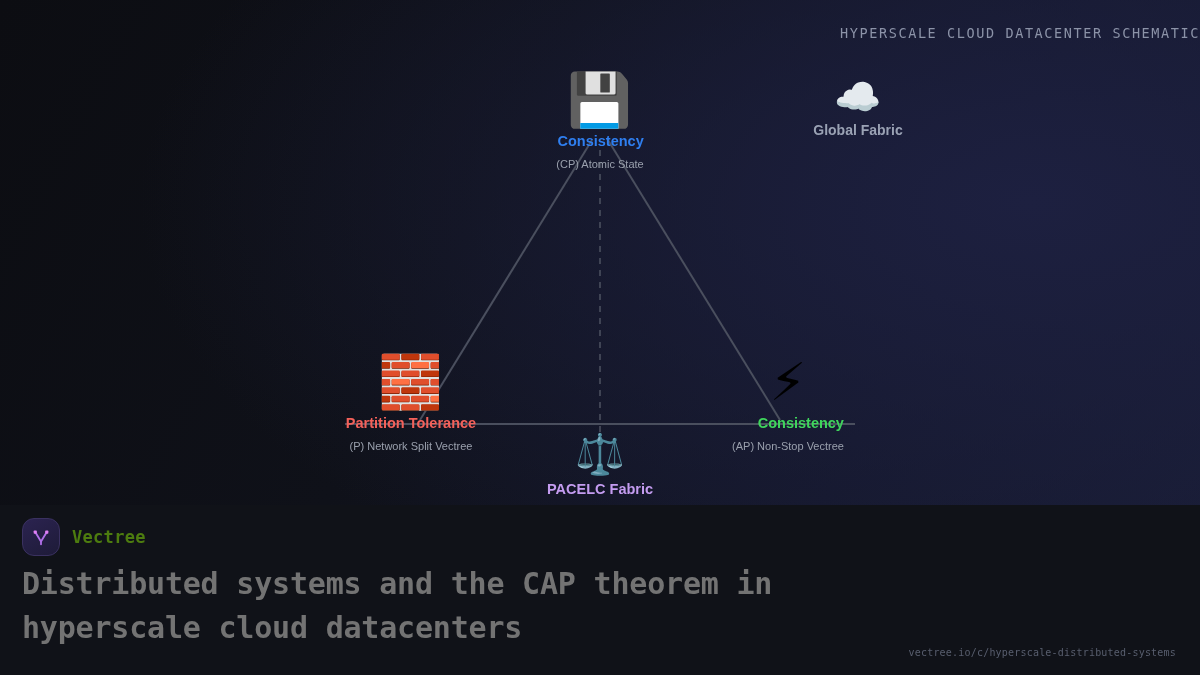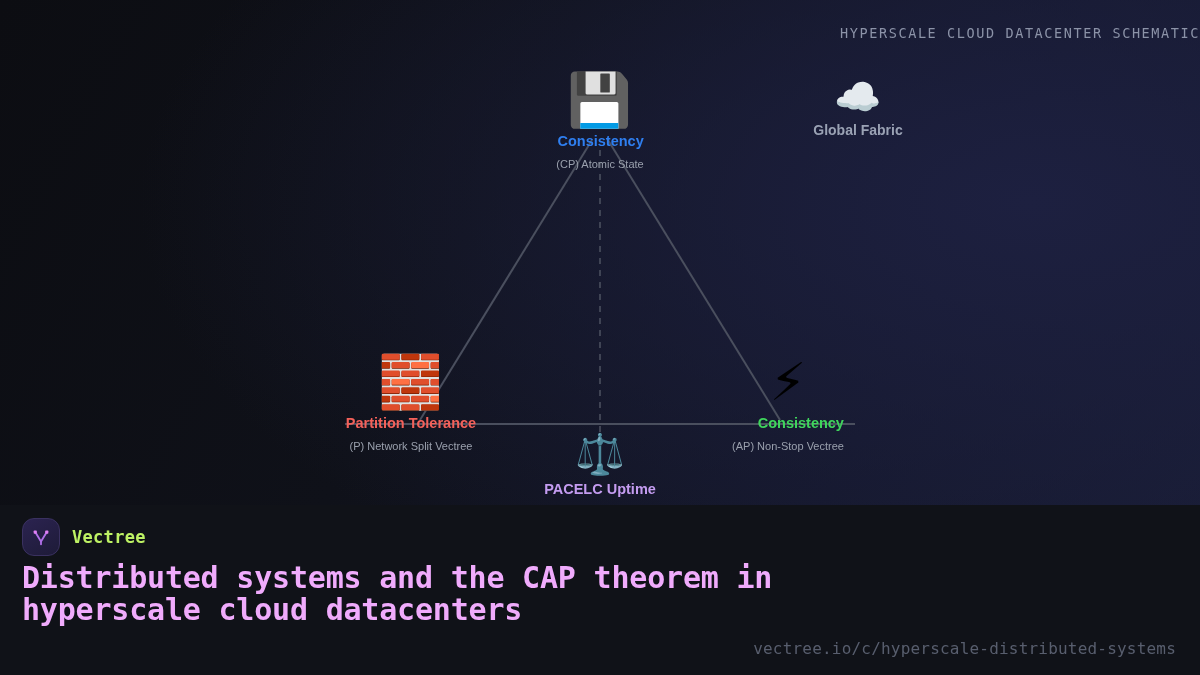--- a/index.html
+++ b/index.html
@@ -73,34 +73,34 @@
     display:flex; align-items:center; gap:12px;
   }
   .brand-mark {
     width:38px; height:38px; border-radius:12px;
     background:linear-gradient(150deg,#2b2350 0%,#1e1b38 100%);
     border:1px solid #3a3160;
     display:flex; align-items:center; justify-content:center;
   }
   .brand-name {
     font-family:"DejaVu Sans Mono","Liberation Mono",monospace;
-    font-size:17px; font-weight:bold; color:#bef264;
+    font-size:17px; font-weight:bold; color:#4d7c0f;
     letter-spacing:0.3px;
   }
   .headline {
     position:absolute; left:22px; top:57px; width:760px;
     font-family:"DejaVu Sans Mono","Liberation Mono",monospace;
-    font-size:30px; font-weight:bold; line-height:32px;
-    color:#f0abfc;
+    font-size:30px; font-weight:bold; line-height:44px;
+    color:#737373;
     letter-spacing:-0.2px;
   }
   .site-url {
     position:absolute; right:24px; bottom:17px;
     font-family:"DejaVu Sans Mono","Liberation Mono",monospace;
-    font-size:16px; color:#585e6e;
+    font-size:10px; color:#585e6e;
     letter-spacing:0.2px;
   }
 </style>
 </head>
 <body>
 
 <div id="stage">
 
   <div id="diagram">
 
@@ -126,21 +126,21 @@
     </div>
 
     <div class="node" id="node-availability">
       <span class="glyph">⚡</span>
       <div class="node-label" style="color:#3fd65c">Consistency</div>
       <div class="node-sub">(AP) Non-Stop Vectree</div>
     </div>
 
     <div class="node" id="node-pacelc">
       <span class="glyph">⚖️</span>
-      <div class="node-label" style="color:#c49cf0">PACELC Uptime</div>
+      <div class="node-label" style="color:#c49cf0">PACELC Fabric</div>
     </div>
 
     <div class="node" id="node-fabric">
       <span class="glyph">☁️</span>
       <div class="node-label" style="color:#9aa2b4">Global Fabric</div>
     </div>
 
   </div>
 
   <div id="footer">

